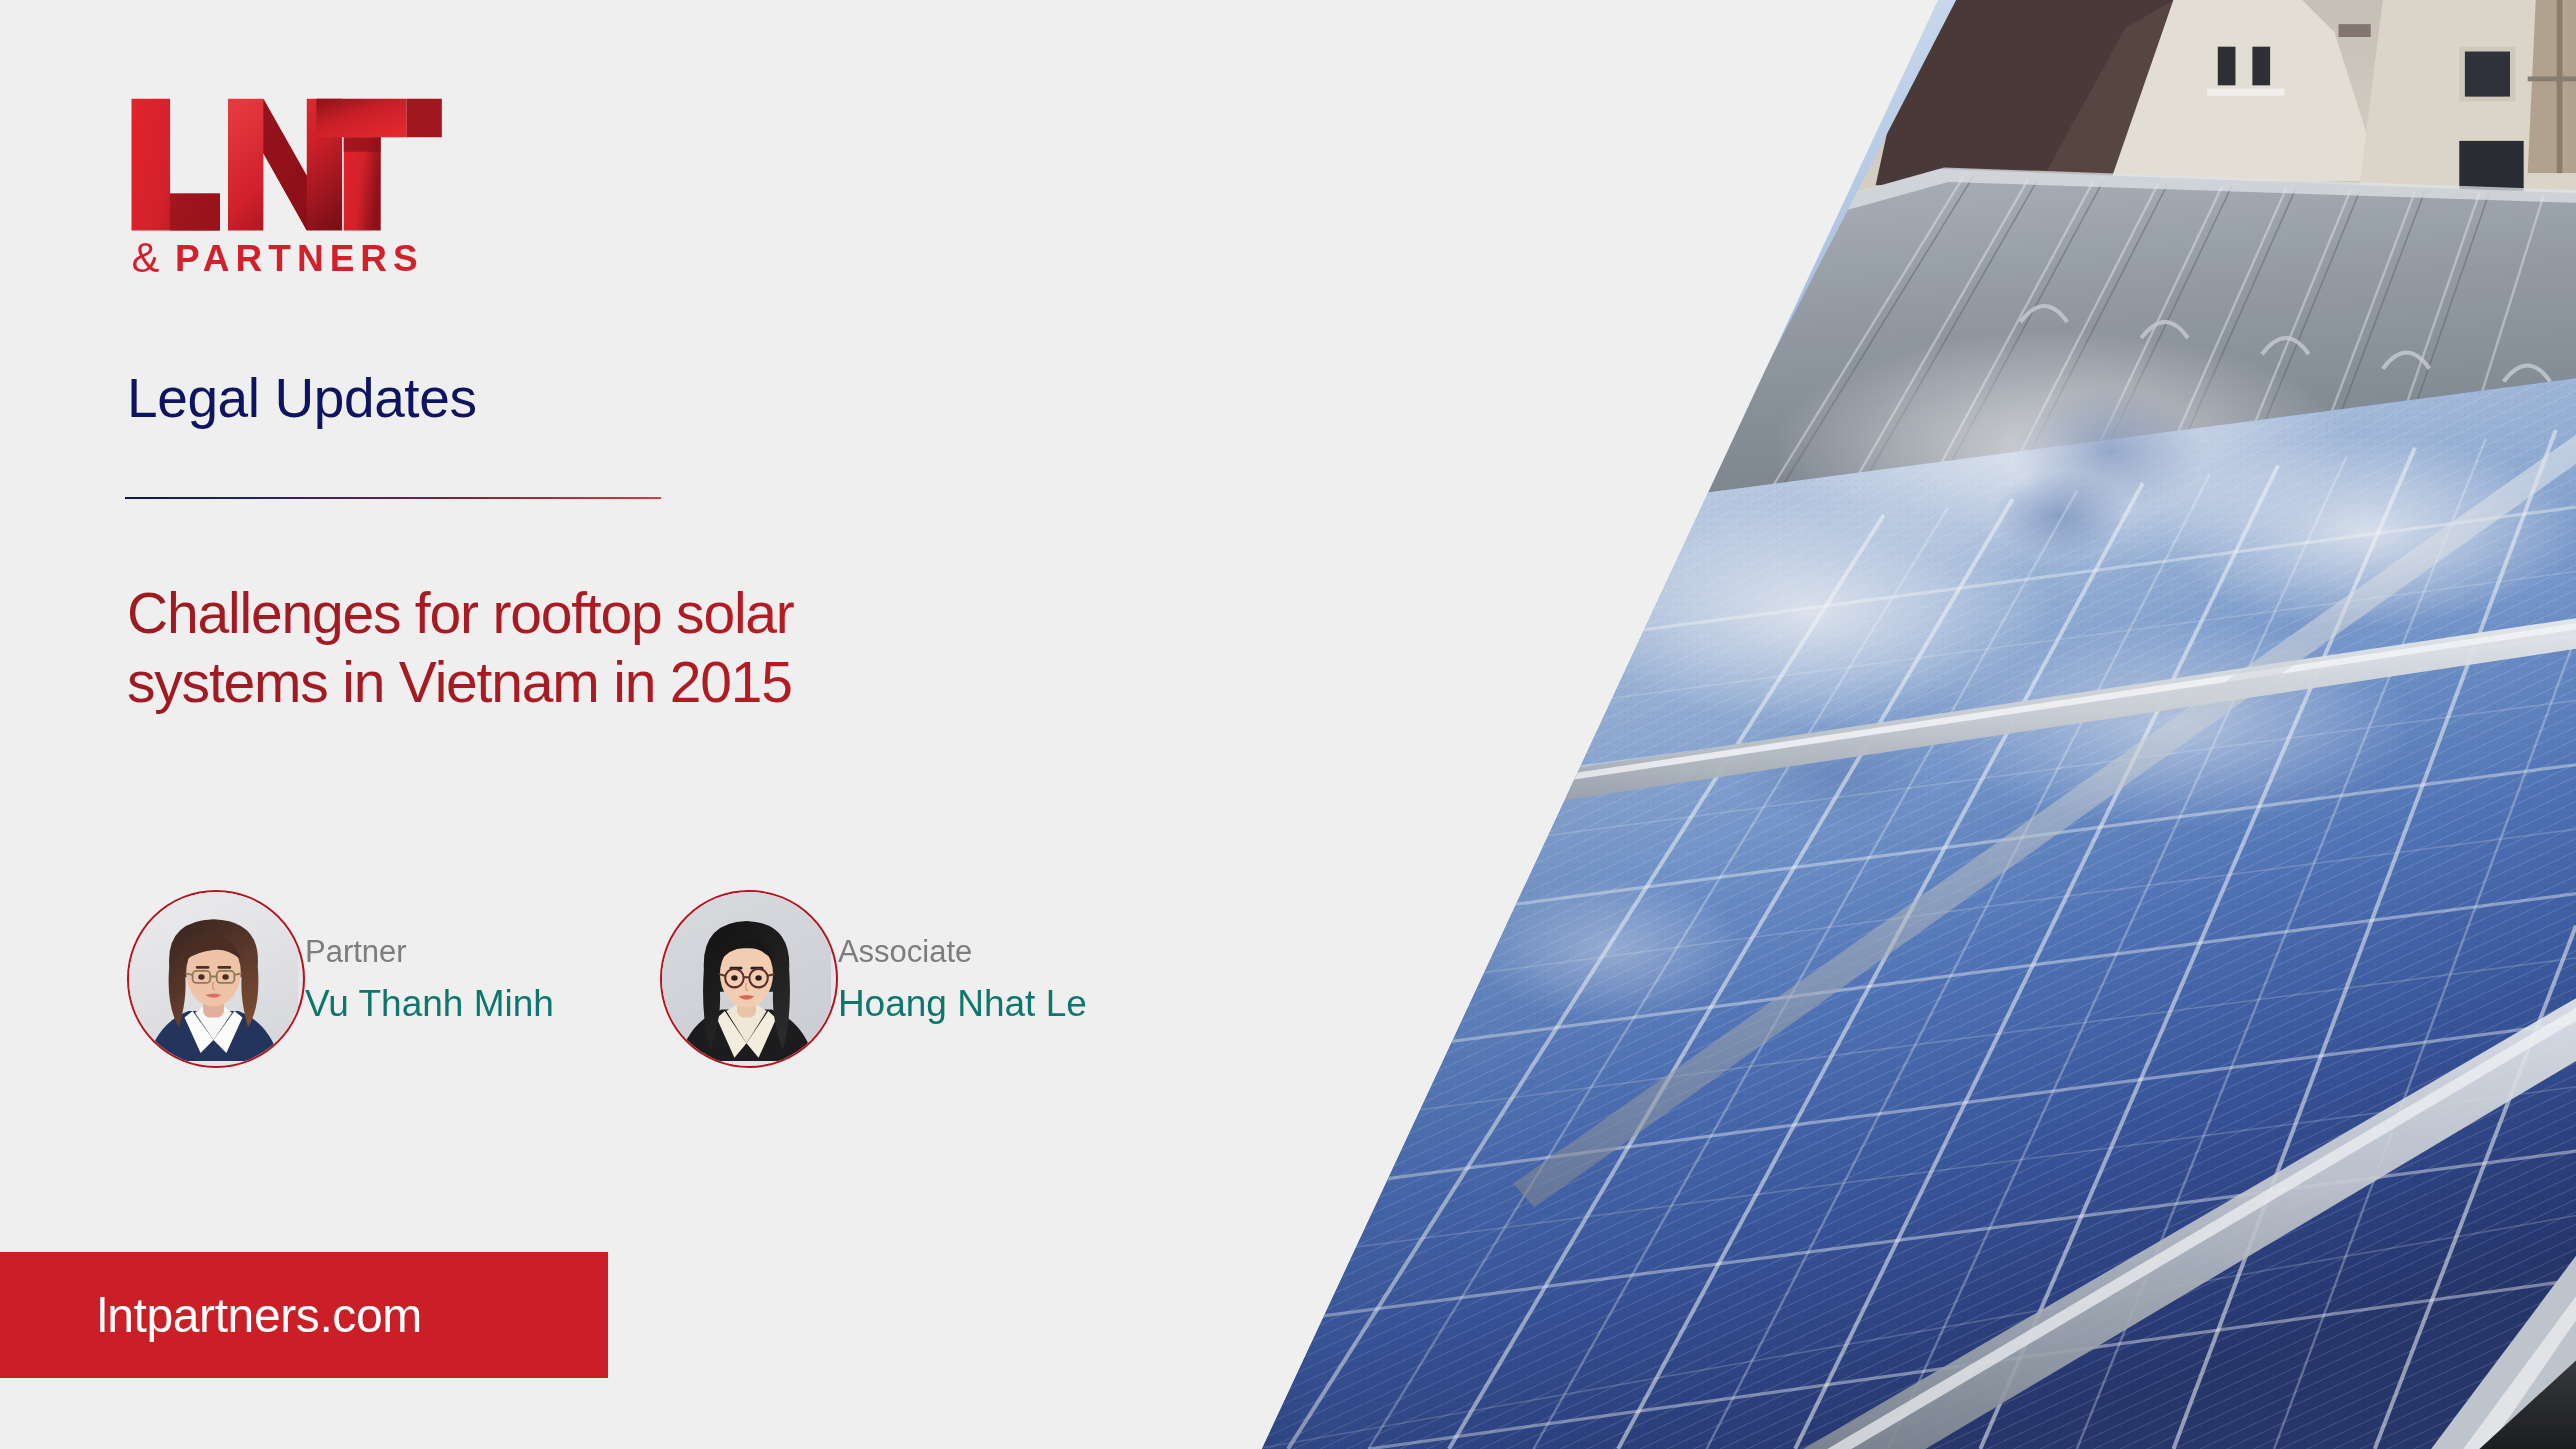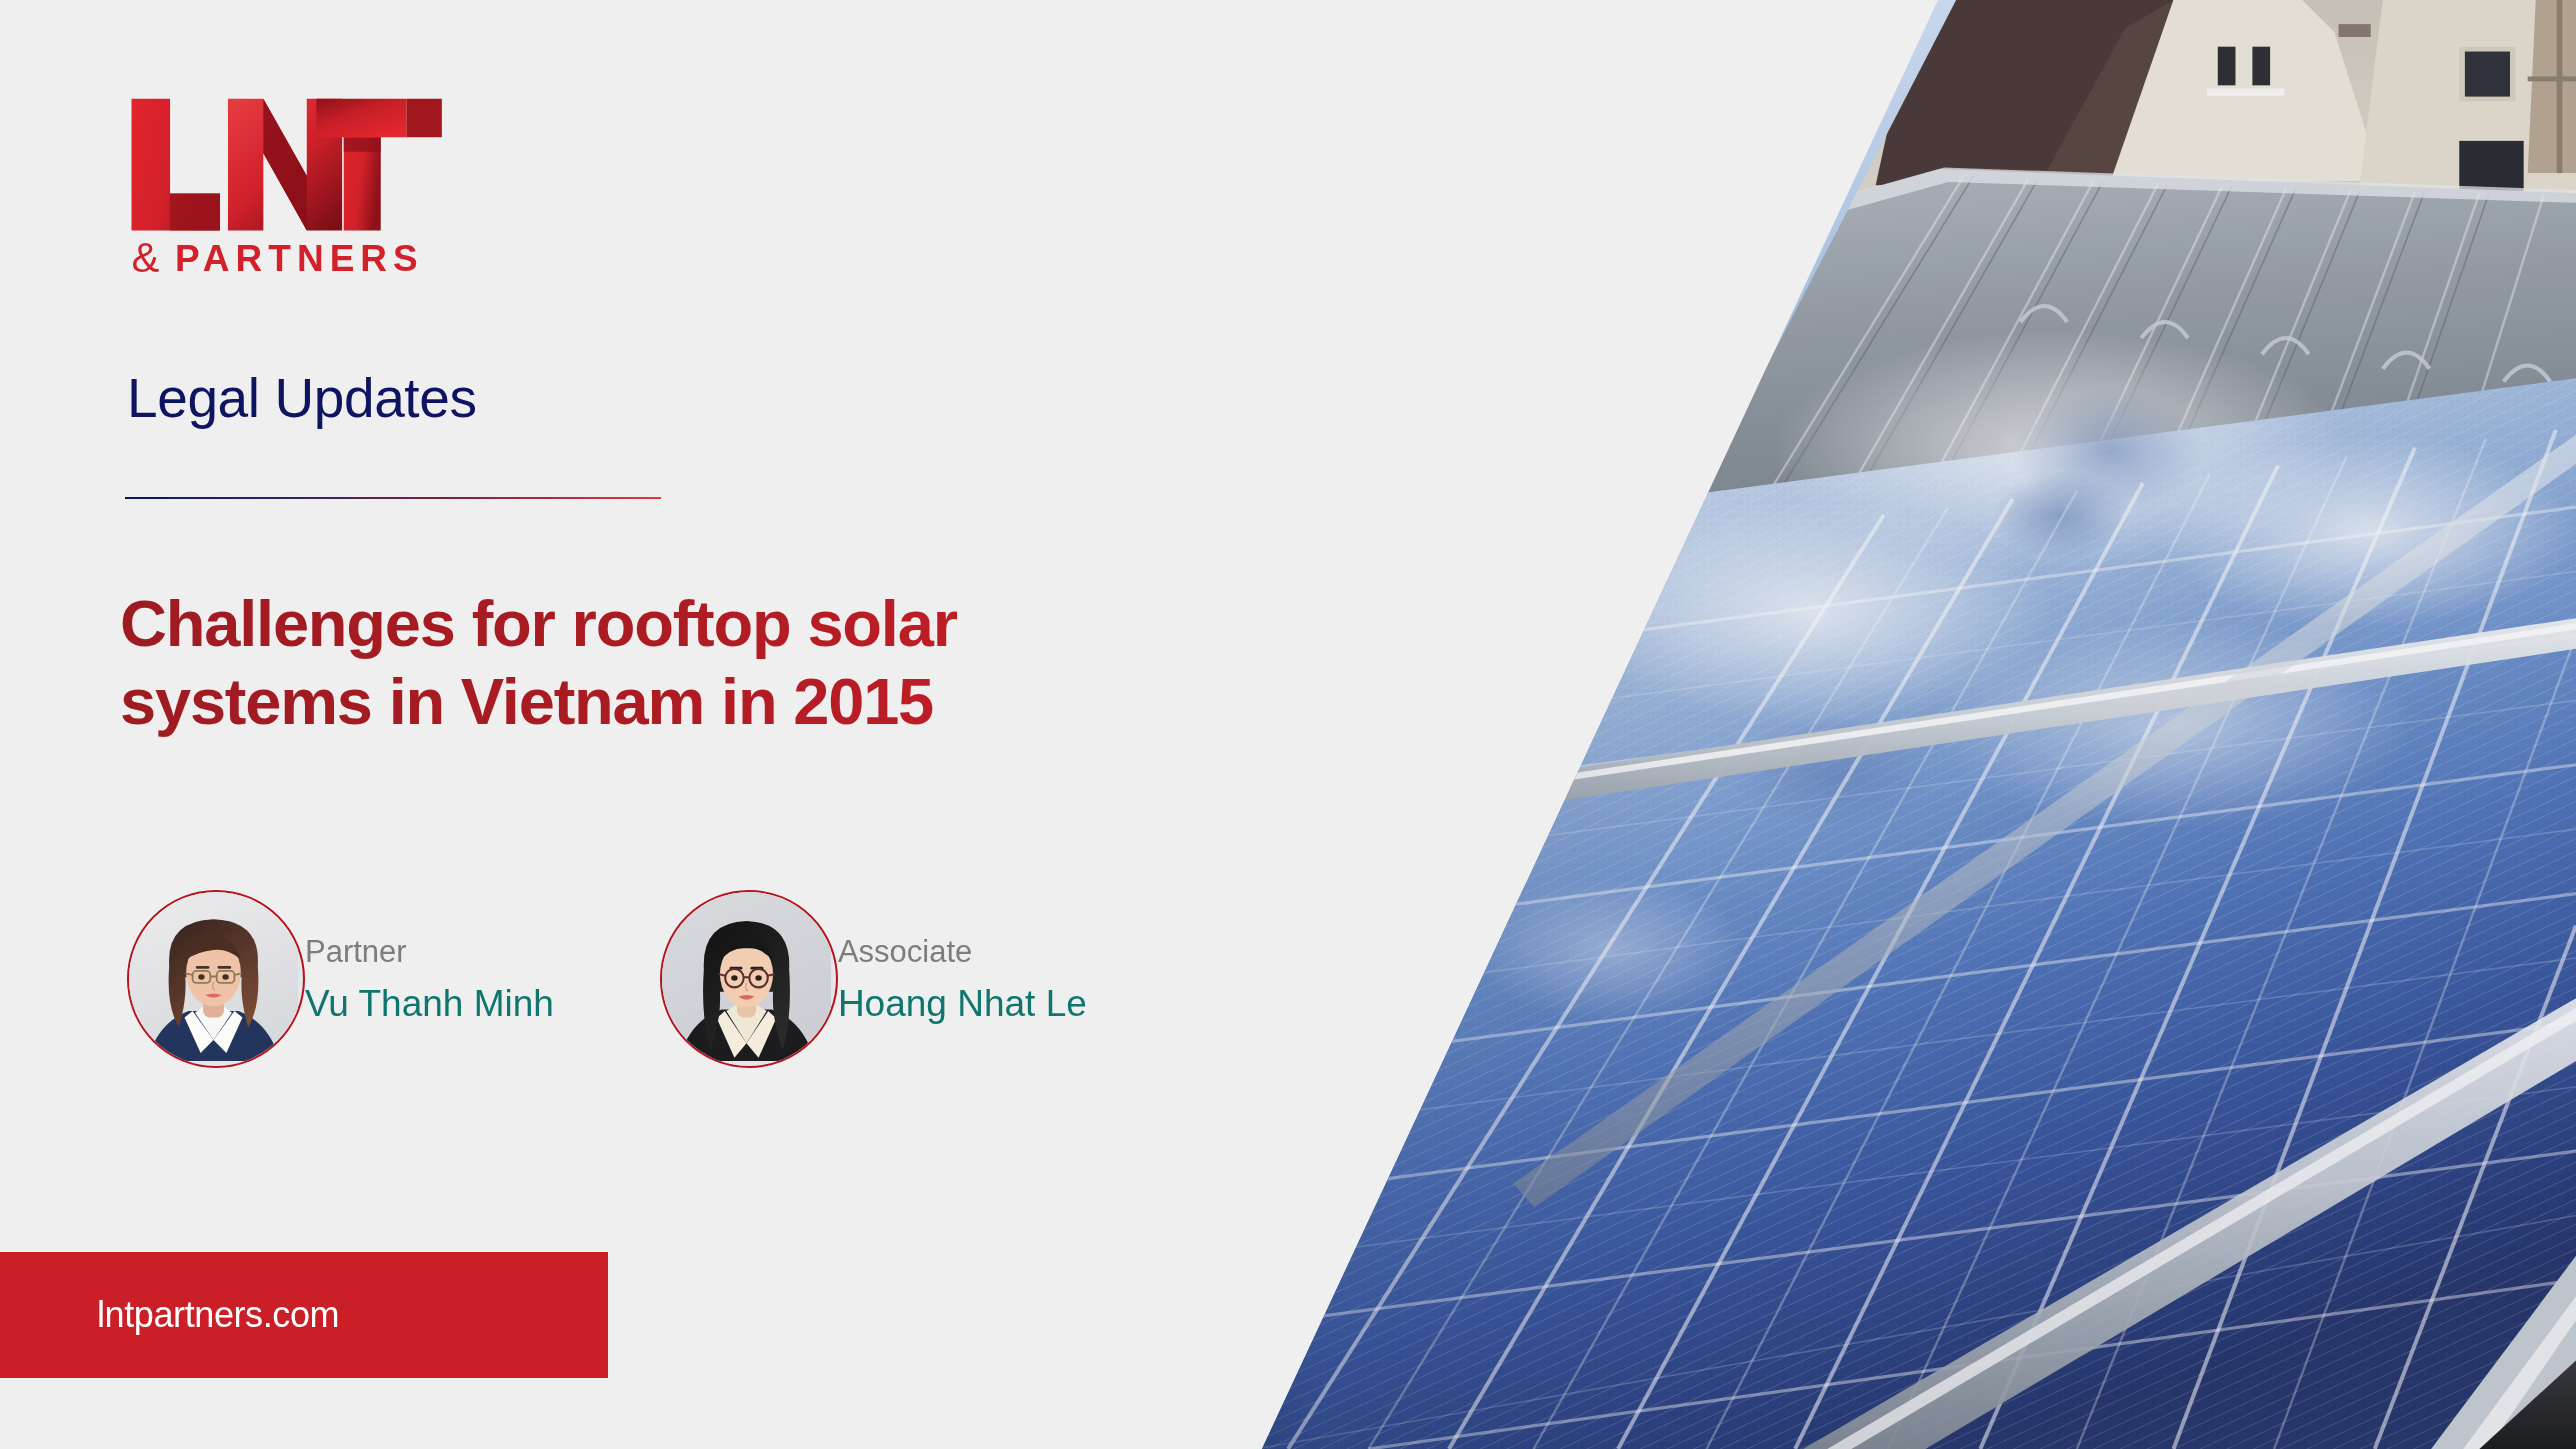--- a/index.html
+++ b/index.html
@@ -59,26 +59,26 @@
     left: 125px;
     top: 497px;
     width: 536px;
     height: 2.4px;
     background: linear-gradient(to right, #0f1461 0%, #26226a 25%, #7a2040 60%, #e8353a 100%);
   }
 
   
   #headline {
     position: absolute;
-    left: 120px;
+    left: 127px;
     top: 541px;
     width: 1449px;
-    font-size: 65px;
+    font-size: 57px;
     line-height: 1.2;
-    font-weight: bold;
+    font-weight: normal;
     letter-spacing: -1.2px;
   }
   #headline .hl-line {
     display: block;
     white-space: nowrap;
     background: linear-gradient(to right, #9e1b22 0%, #ab1b22 35%, #c81f28 70%, #e2232c 100%);
     -webkit-background-clip: text;
     background-clip: text;
     color: transparent;
     -webkit-text-fill-color: transparent;
@@ -133,21 +133,21 @@
     top: 1252px;
     width: 608px;
     height: 126px;
     background: #cb1f28;
     display: flex;
     align-items: center;
   }
   #url-text {
     margin-left: 97px;
     color: #ffffff;
-    font-size: 36px;
+    font-size: 48px;
     letter-spacing: -0.4px;
     white-space: nowrap;
   }
 </style>
 </head>
 <body>
 
 <div id="slide">
 
   <div id="photo-panel">

